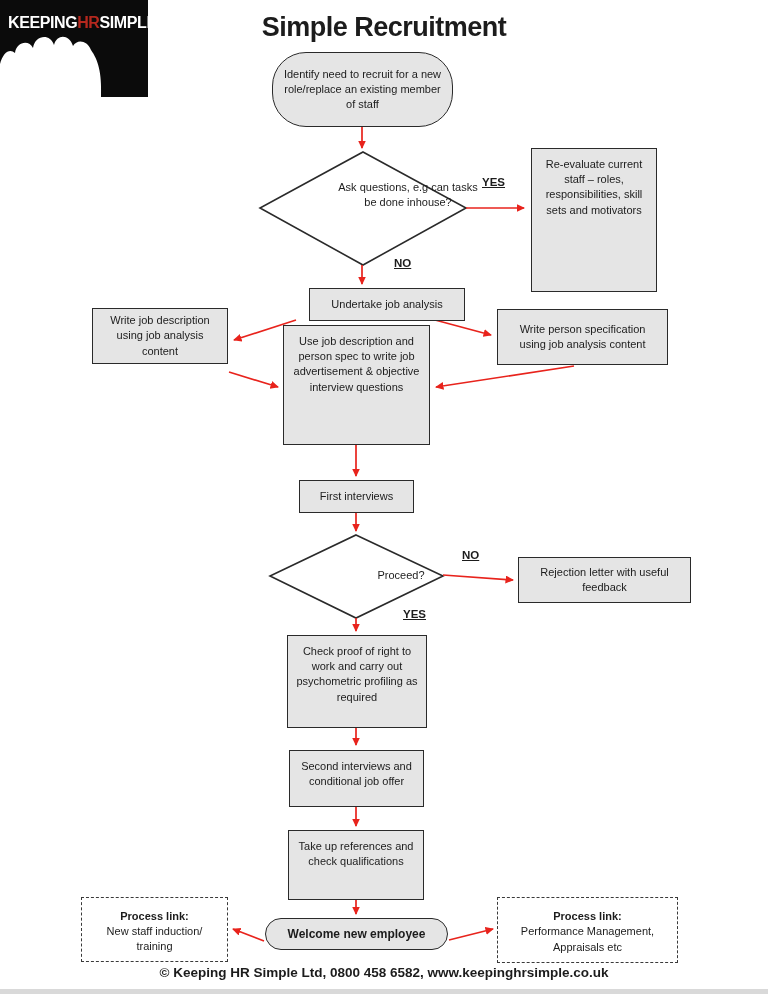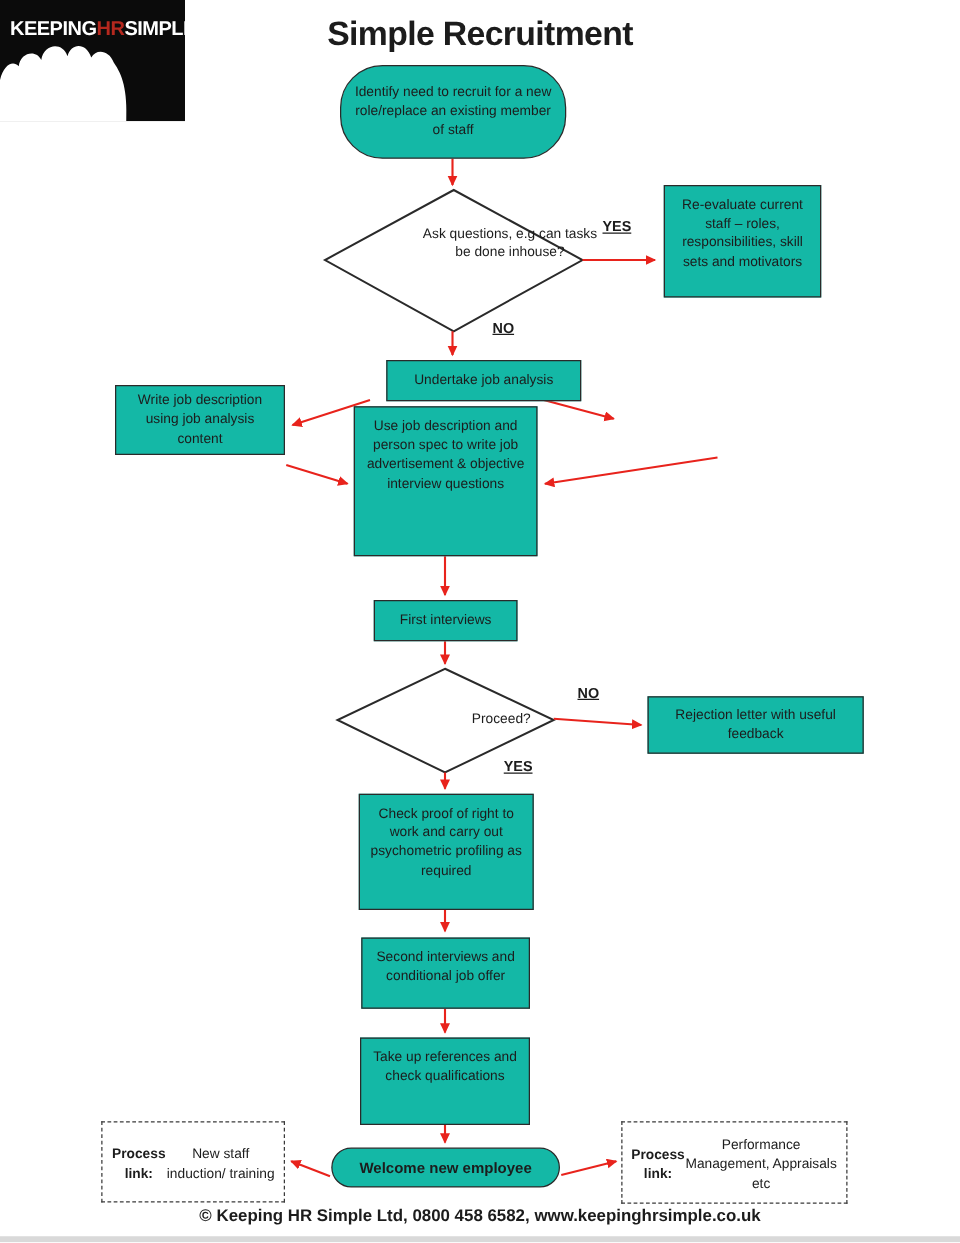--- a/index.html
+++ b/index.html
@@ -13,29 +13,29 @@
   .canvas{
     position:relative;width:768px;height:994px;background:#ffffff;overflow:hidden;
     font-family:"Liberation Sans", sans-serif;color:var(--text);
   }
   .layer{position:absolute;left:0;top:0;width:768px;height:994px;}
   svg.lines{pointer-events:none;}
   .arrow{stroke:var(--arrow-red,#e8231c);stroke-width:1.7;fill:none;}
   .ah{fill:var(--arrow-red,#e8231c);}
   .shape{fill:#ffffff;stroke:var(--shape-border,#2a2a2a);stroke-width:1.6;}
   .node{
-    position:absolute;box-sizing:border-box;background:#14b8a6;
+    position:absolute;box-sizing:border-box;background:#e5e5e5;
     border:1.4px solid var(--shape-border,#2a2a2a);
     display:flex;justify-content:center;
     font-size:11px;line-height:1.38;text-align:center;padding:4px 7px;
   }
   .v-center{align-items:center;}
   .v-top{align-items:flex-start;padding-top:8px;}
   .stadium{border-radius:36px;align-items:center;}
-  .dashedbox{border:1.4px dashed #3a3a3a;flex-direction:row;align-items:center;padding-top:8px;background:#ffffff;}
+  .dashedbox{border:1.4px dashed #3a3a3a;flex-direction:column;align-items:center;padding-top:8px;background:#ffffff;}
   .dashedbox .pl-title{font-weight:bold;}
   .dtext{position:absolute;font-size:11px;line-height:1.38;text-align:center;background:transparent;border:none;margin-left:45px;}
   .blabel{position:absolute;font-size:11.5px;font-weight:bold;text-decoration:underline;}
   .title{
     position:absolute;left:184px;top:12px;width:400px;text-align:center;
     font-size:27px;font-weight:bold;letter-spacing:-0.5px;
   }
   .bold{font-weight:bold;}
   .footer{
     position:absolute;left:0;top:965px;width:768px;text-align:center;
@@ -86,32 +86,35 @@
   </svg>
 
   <div class="title">Simple Recruitment</div>
 
   <div class="node stadium" style="left:272px;top:52px;width:181px;height:75px;border-radius:34px;">
     <span>Identify need to recruit for a new role/replace an existing member of staff</span>
   </div>
 
   <div class="dtext" style="left:293px;top:180px;width:140px;">Ask questions, e.g can tasks be done inhouse?</div>
 
-  <div class="node v-top" style="left:531px;top:148px;width:126px;height:90px;text-align:center;">
+  <div class="node v-top" style="left:531px;top:148px;width:126px;height:144px;text-align:center;">
     <span>Re-evaluate current staff – roles, responsibilities, skill sets and motivators</span>
   </div>
 
   <div class="node v-center" style="left:287px;top:288px;width:156px;height:33px;margin-left:22px;">
     <span>Undertake job analysis</span>
   </div>
 
   <div class="node v-center" style="left:92px;top:308px;width:136px;height:56px;">
     <span>Write job description using job analysis content</span>
   </div>
 
+  <div class="node v-center" style="left:497px;top:309px;width:171px;height:56px;">
+    <span>Write person specification using job analysis content</span>
+  </div>
 
   <div class="node v-top" style="left:283px;top:325px;width:147px;height:120px;">
     <span>Use job description and person spec to write job advertisement &amp; objective interview questions</span>
   </div>
 
   <div class="node v-center" style="left:299px;top:480px;width:115px;height:33px;">
     <span>First interviews</span>
   </div>
 
   <div class="dtext" style="left:306px;top:568px;width:100px;">Proceed?</div>

